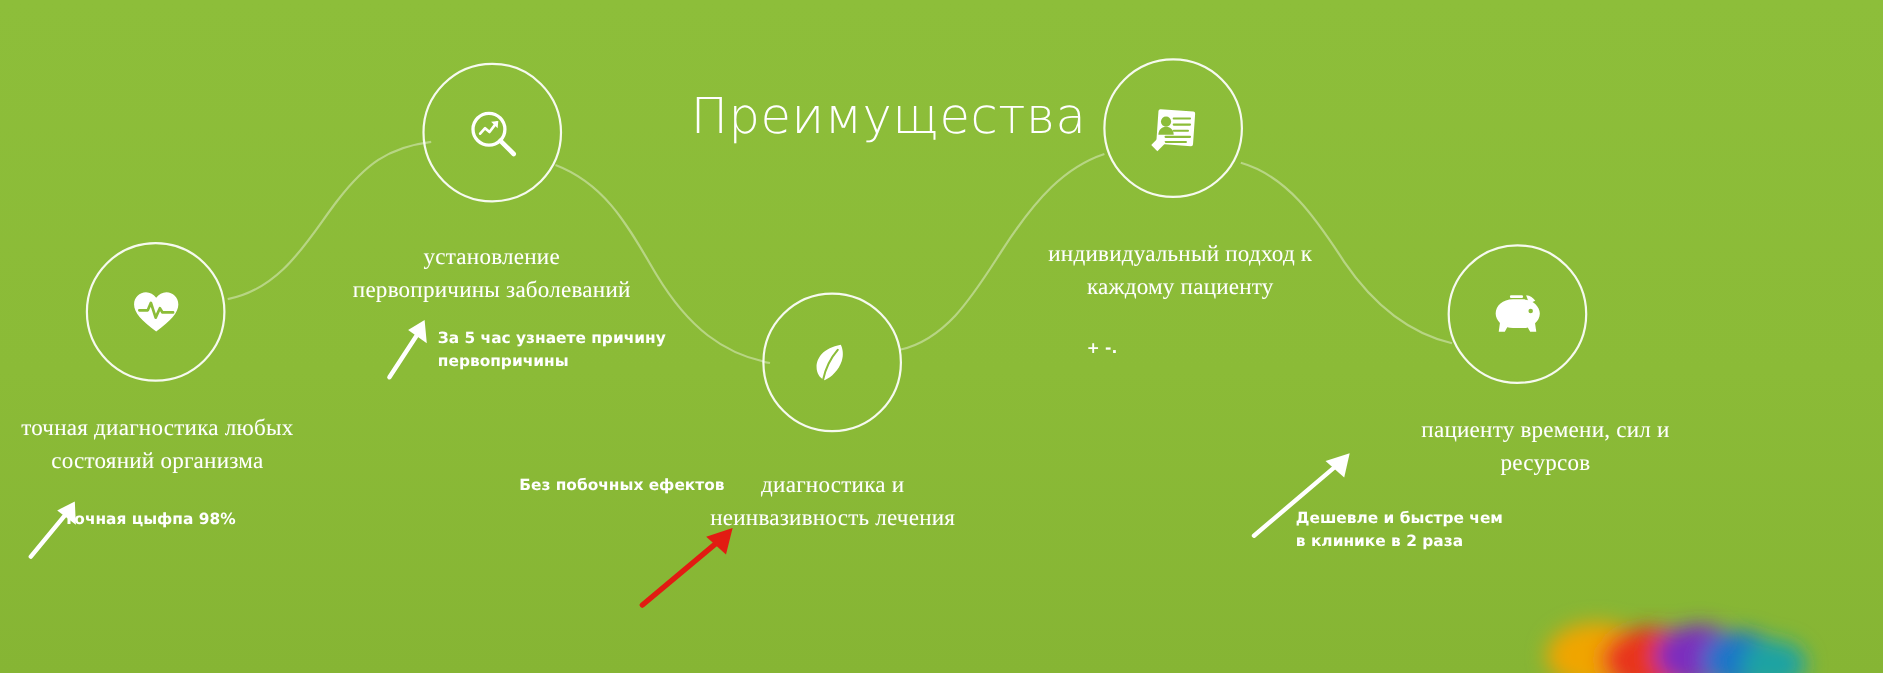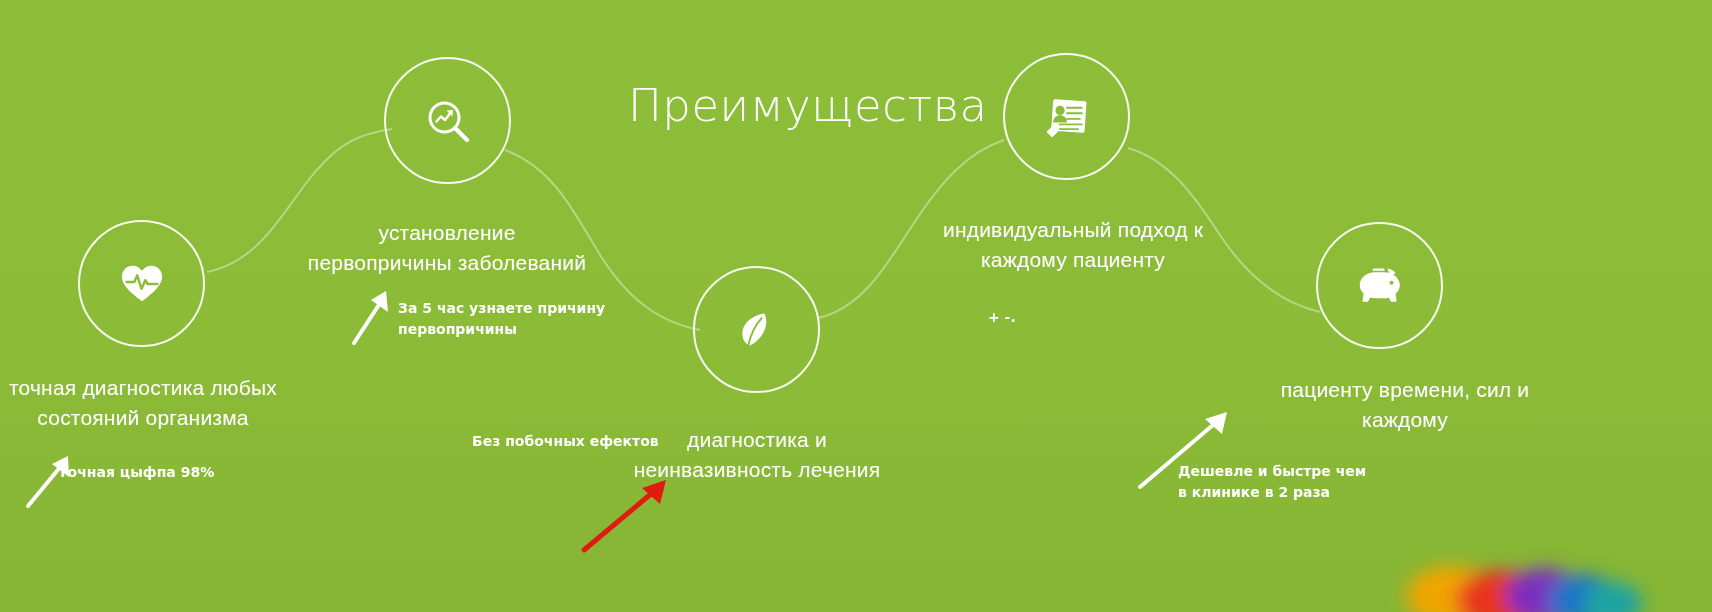--- a/index.html
+++ b/index.html
@@ -44,21 +44,21 @@
     z-index: 4;
     display: flex;
     align-items: center;
     justify-content: center;
   }
   .node svg { display: block; }
 
   .caption {
     position: absolute;
     color: #ffffff;
-    font-family: Liberation Sans, sans-serif;
+    font-family: Liberation Serif, serif;
     font-weight: 300;
     font-size: 21px;
     line-height: 30px;
     text-align: center;
     letter-spacing: 0.2px;
     z-index: 5;
     text-shadow: 0 0 1px rgba(255,255,255,0.25);
   }
   .note {
     position: absolute;
@@ -202,21 +202,21 @@
   <div class="node" style="left:1316px; top:222px; width:127px; height:127px;">
     <svg width="48" height="44" viewBox="0 0 52 46" aria-hidden="true">
       <path d="M21 8 C11 8 4 14.5 4 22 C4 25.5 5.6 28.8 8.2 31.2 L7 40 L13 40 L15.4 35.4 C17.2 35.9 19 36.2 21 36.2 L31 36.2 C32.6 36.2 34.2 36 35.6 35.6 L38 40 L44 40 L42.8 31.6 C45.6 29.2 47.5 25.9 47.5 22 C47.5 14.5 40 8 30.5 8 Z" fill="#ffffff"></path>
       <path d="M34 4 C38 4.4 41 6.4 43 9.4 L37 12 Z" fill="#ffffff"></path>
       <circle cx="38.5" cy="19.5" r="2.2" fill="#8cbd39"></circle>
       <rect x="18" y="4" width="13" height="2.6" rx="1.3" fill="#ffffff"></rect>
     </svg>
   </div>
   <div class="caption" style="left:1240px; top:375px; width:330px;">
     <div>пациенту времени, сил и</div>
-    <div>каждому</div>
+    <div>ресурсов</div>
   </div>
   <svg style="position:absolute; left:1132px; top:405px; z-index:7;" width="110" height="88" viewBox="0 0 110 88" aria-hidden="true">
     <path d="M8 82 L88 14" stroke="#ffffff" stroke-width="4" stroke-linecap="round" fill="none"></path>
     <path d="M95 7 L90 29 L73 14 Z" fill="#ffffff"></path>
   </svg>
   <div class="note clip-note" style="left:1178px; top:461px; width:220px; height:44px;">
     <div>Дешевле и быстре чем</div>
     <div>в клинике в 2 раза</div>
   </div>
 

